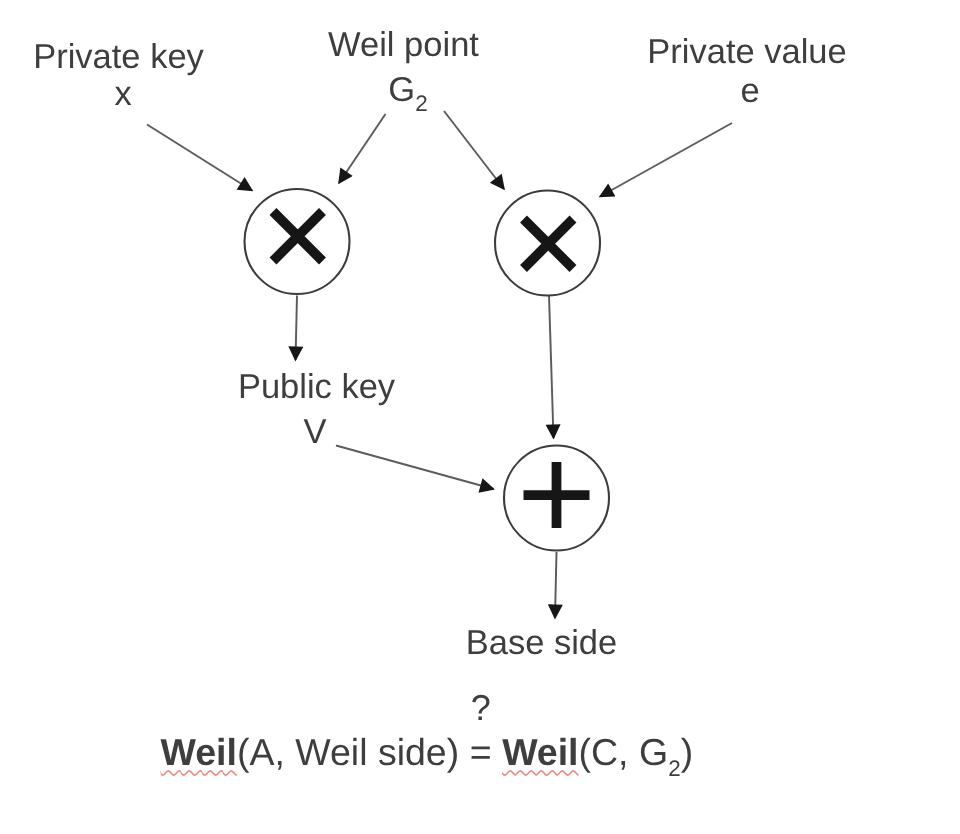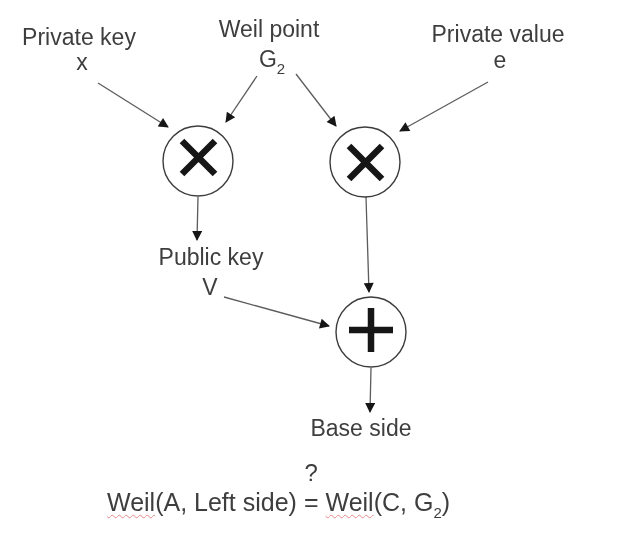--- a/index.html
+++ b/index.html
@@ -34,20 +34,21 @@
     transform: none;
     white-space: pre;
   }
   .eq > span { display: inline; }
   .misspelled {
     text-decoration: underline;
     text-decoration-style: wavy;
     text-decoration-color: #e88a8a;
     text-decoration-thickness: 1px;
     text-underline-offset: 3px;
+    font-weight: bold;
   }
   .eqwrap {
     position: relative;
     margin: 0 7px;
     display: inline-block;
   }
   .qmark {
     position: absolute;
     top: -27px;
     left: 50%;
@@ -120,15 +121,15 @@
   <div class="lbl" style="left:272px; top:48px"><span>G</span><span class="sub">2</span></div>
 
   <div class="lbl" style="left:498px; top:23px">Private value</div>
   <div class="lbl" style="left:500px; top:49px">e</div>
 
   <div class="lbl" style="left:211px; top:246px">Public key</div>
   <div class="lbl" style="left:210px; top:276px">V</div>
 
   <div class="lbl" style="left:361px; top:417px">Base side</div>
 
-  <div class="lbl eq" style="left:107px; top:490px"><span class="misspelled">Weil</span><span>(A, Left side)</span><span class="eqwrap"><span class="qmark">?</span><span>=</span></span><span class="misspelled">Weil</span><span>(C, G</span><span class="sub">2</span><span>)</span></div>
+  <div class="lbl eq" style="left:107px; top:490px"><span class="misspelled">Weil</span><span>(A, Weil side)</span><span class="eqwrap"><span class="qmark">?</span><span>=</span></span><span class="misspelled">Weil</span><span>(C, G</span><span class="sub">2</span><span>)</span></div>
 
 </div>
 
 </body></html>

